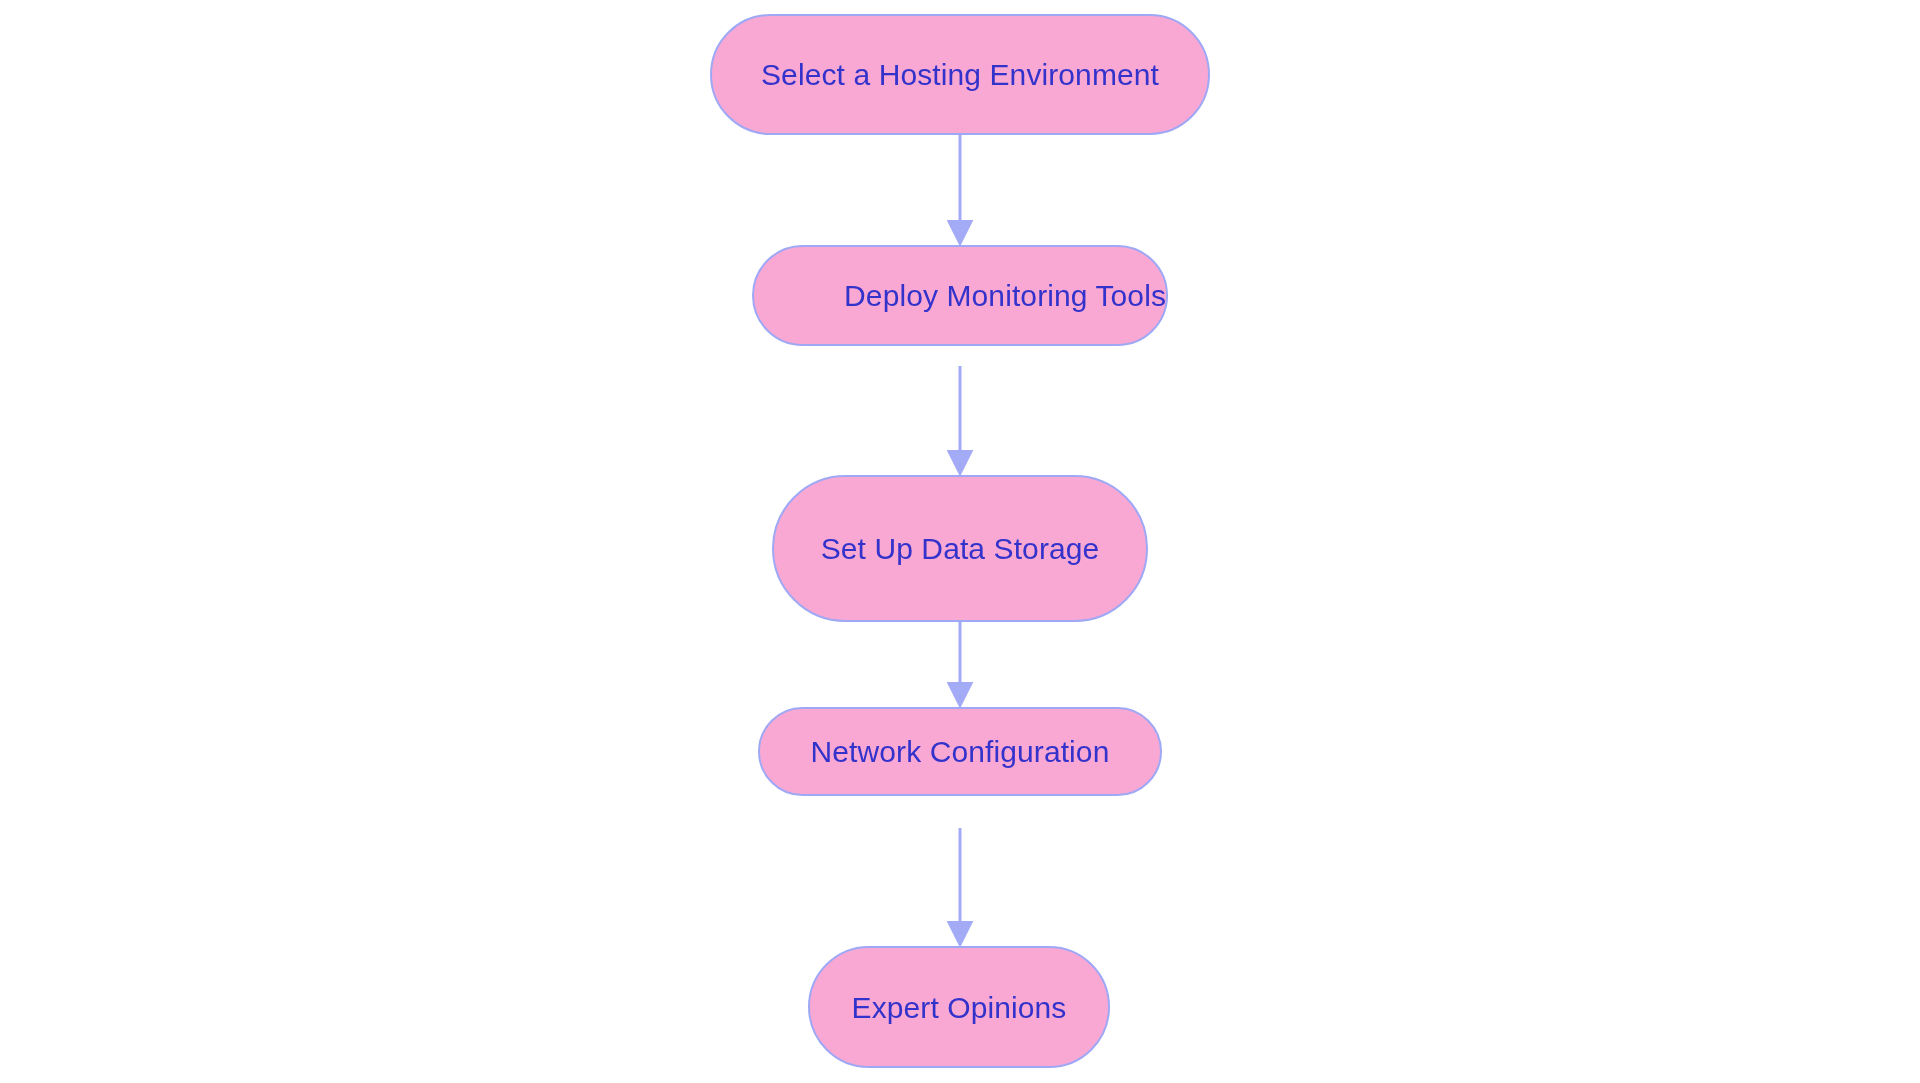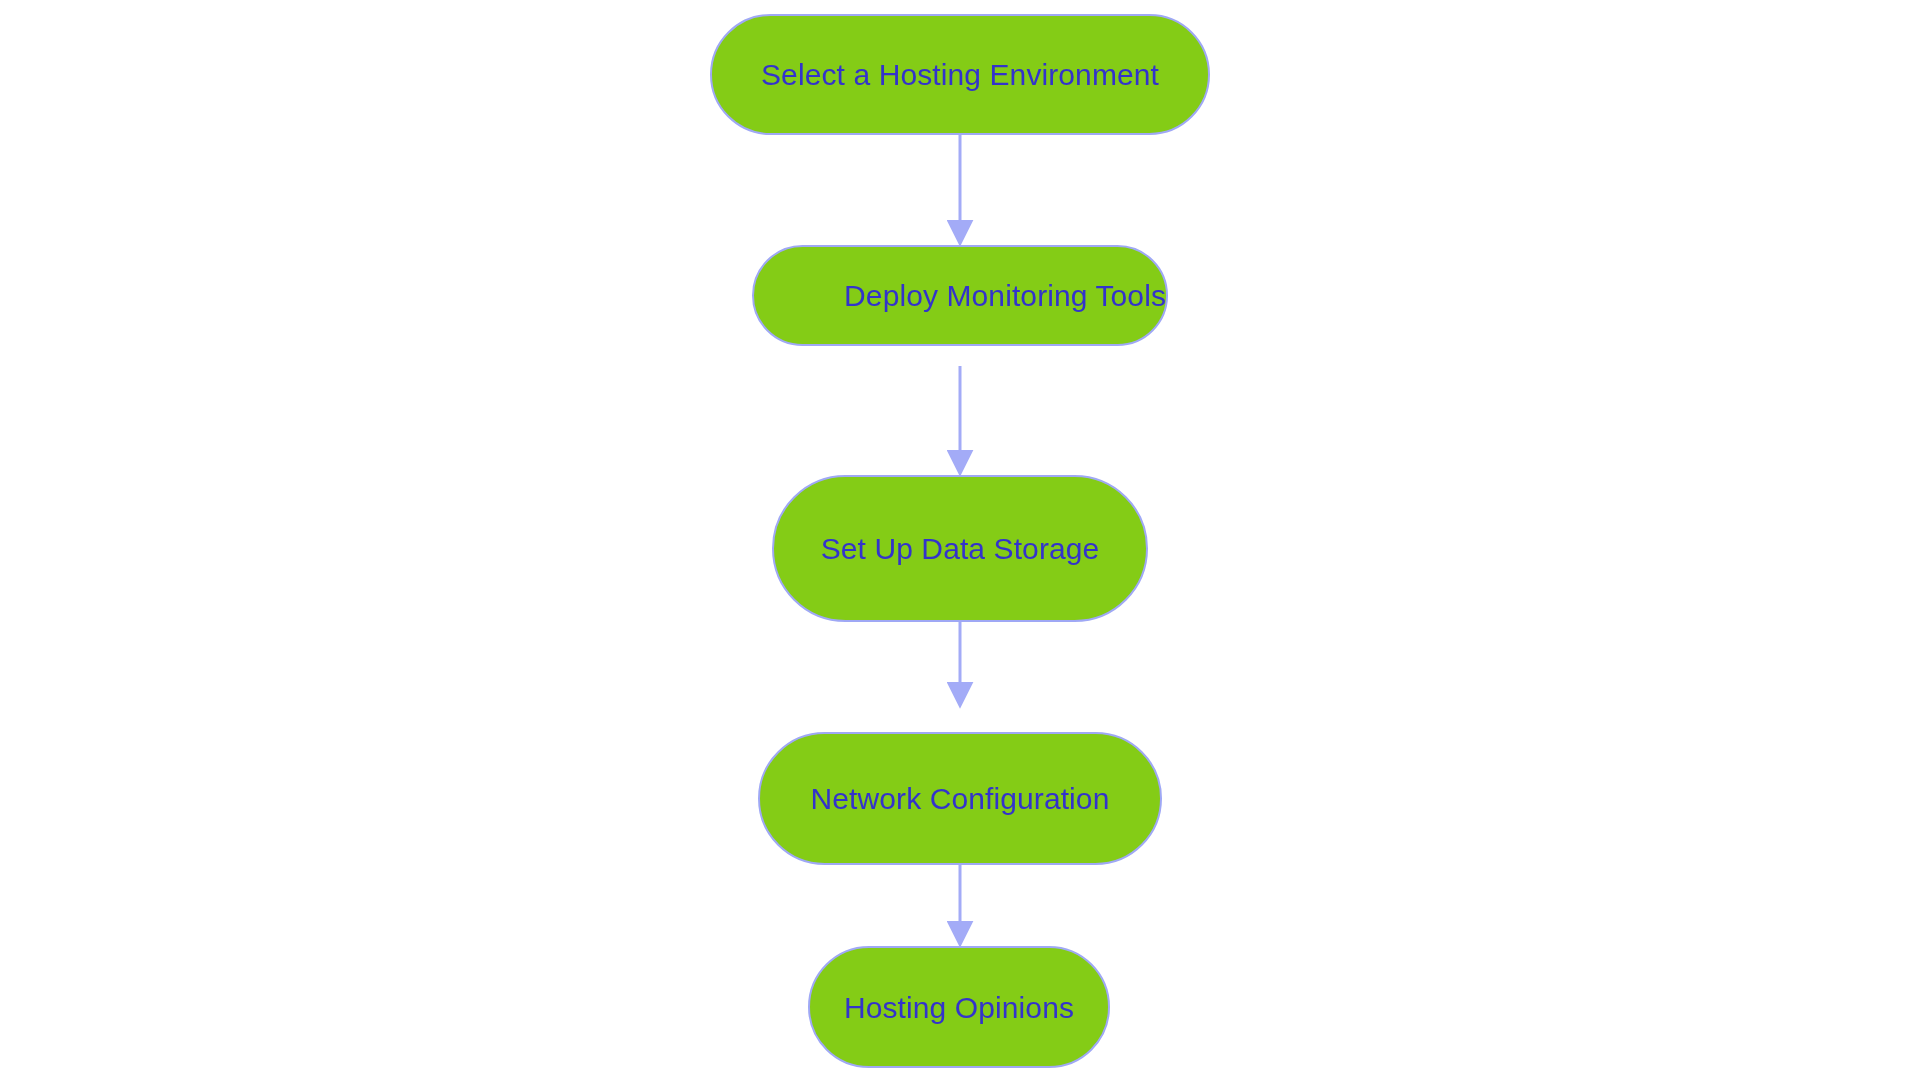--- a/index.html
+++ b/index.html
@@ -21,21 +21,21 @@
     height: 1083px;
     background: #ffffff;
   }
 
   .flow-node {
     position: absolute;
     box-sizing: border-box;
     display: flex;
     align-items: center;
     justify-content: center;
-    background: #84cc16;
+    background: #f9a8d4;
     border: 2px solid #9fa8f5;
     border-radius: 999px;
     text-align: center;
     user-select: none;
   }
 
   .flow-node .node-label {
     font-size: 30px;
     font-weight: 400;
     color: #3333cc;
@@ -49,21 +49,21 @@
     inset: 0;
     width: 1920px;
     height: 1083px;
     pointer-events: none;
   }
 
   
   #node-0 { left: 710px; top: 14px;   width: 500px; height: 121px; }
   #node-1 { left: 752px; top: 245px;  width: 416px; height: 101px; justify-content: flex-end; }
   #node-2 { left: 772px; top: 475px;  width: 376px; height: 147px; }
-  #node-3 { left: 758px; top: 707px;  width: 404px; height: 133px; margin-top: 25px; }
+  #node-3 { left: 758px; top: 707px;  width: 404px; height: 89px; }
   #node-4 { left: 808px; top: 946px;  width: 302px; height: 122px; }
 </style>
 </head>
 <body>
 
 <div id="flow-canvas">
 
   <svg class="edge-layer" viewBox="0 0 1920 1083" width="1920" height="1083" xmlns="http://www.w3.org/2000/svg">
     <defs>
       <marker id="arrow-head" viewBox="0 0 12 12" refX="9" refY="6" markerWidth="9" markerHeight="9" orient="auto-start-reverse">
@@ -90,16 +90,16 @@
 
   <div class="flow-node" id="node-2">
     <span class="node-label">Set Up Data Storage</span>
   </div>
 
   <div class="flow-node" id="node-3">
     <span class="node-label">Network Configuration</span>
   </div>
 
   <div class="flow-node" id="node-4">
-    <span class="node-label">Hosting Opinions</span>
+    <span class="node-label">Expert Opinions</span>
   </div>
 
 </div>
 
 </body></html>

